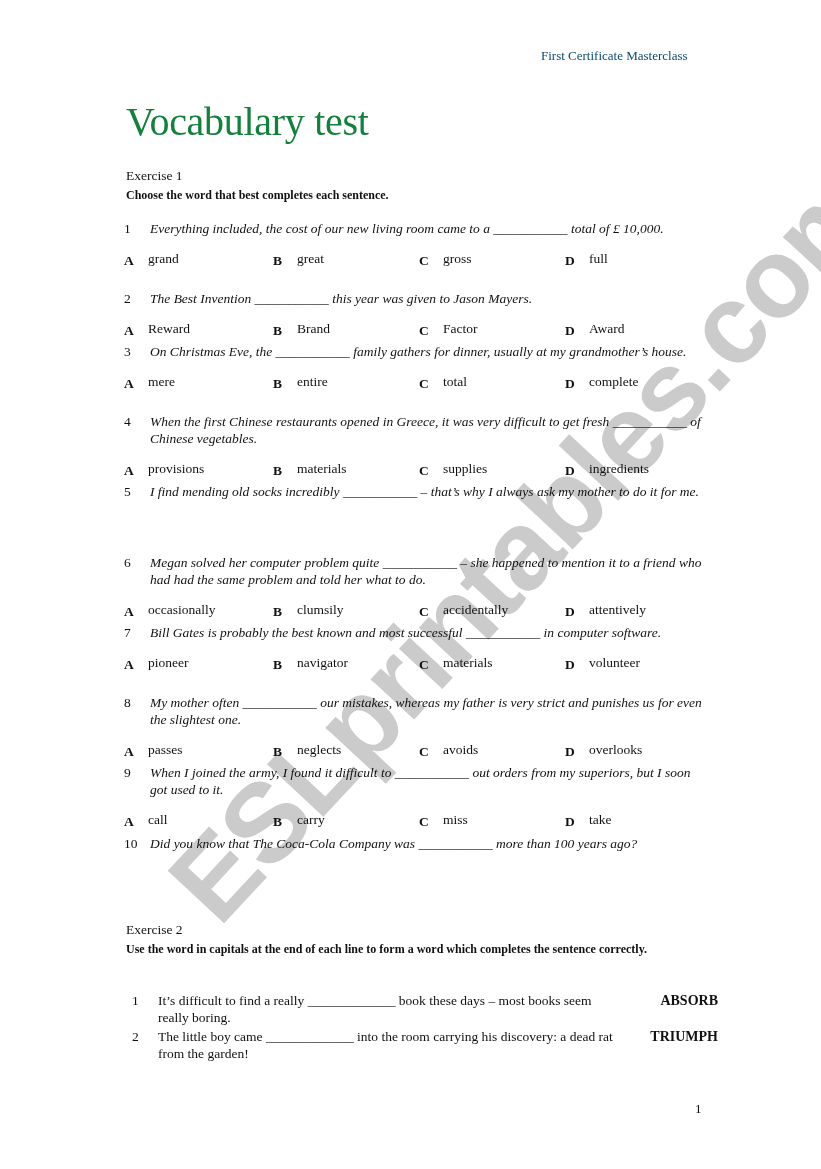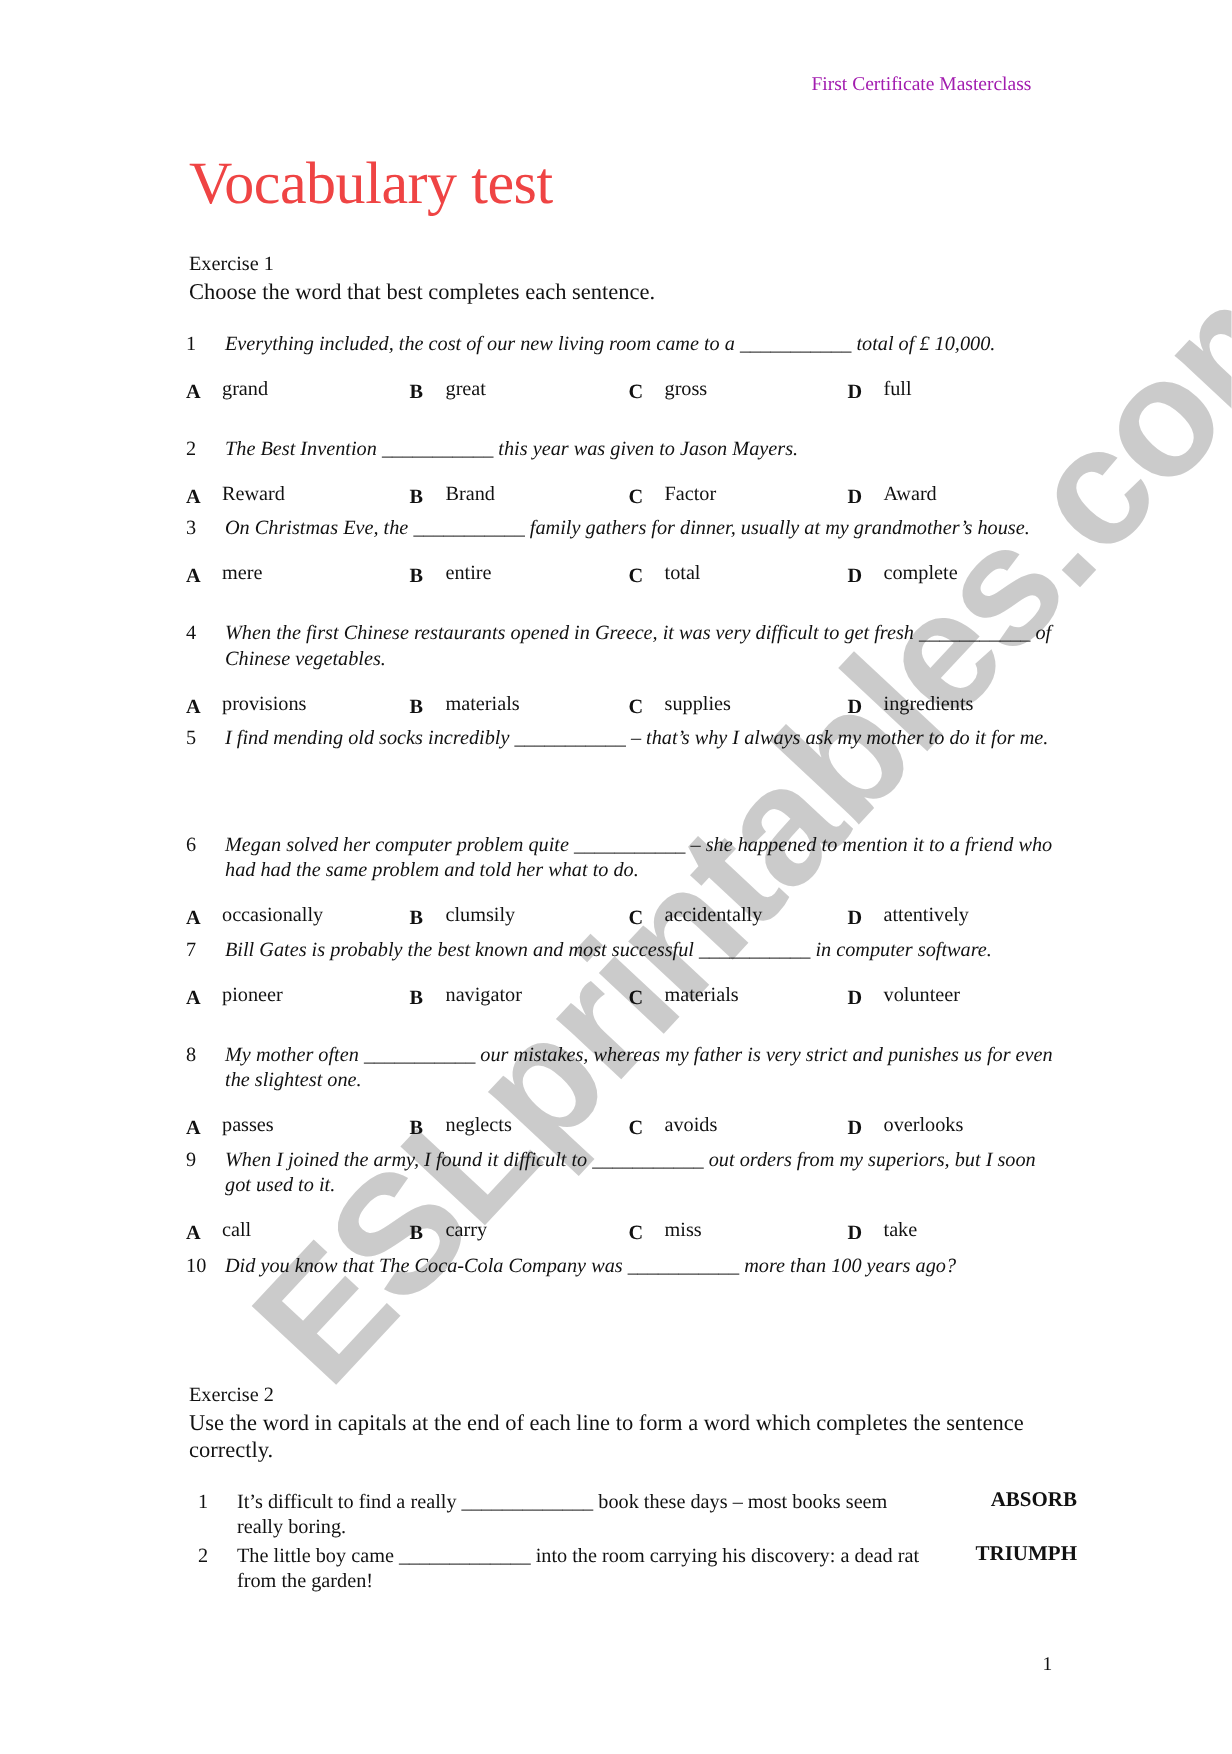--- a/index.html
+++ b/index.html
@@ -1,28 +1,28 @@
 <!DOCTYPE html>
 <html><head>
 <meta charset="utf-8">
 <style>
   html, body { margin: 0; padding: 0; background: #ffffff; }
   body {
     width: 821px; height: 1169px; position: relative; overflow: hidden;
     font-family: "Liberation Serif", "DejaVu Serif", serif; color: #111;
   }
   .header-right {
-    position: absolute; left: 541px; top: 48px; font-size: 13px; color: #a21caf;
+    position: absolute; left: 541px; top: 48px; font-size: 13px; color: #0c4a6e;
   }
   .title {
-    position: absolute; left: 126px; top: 98px; font-size: 40px; margin: 0; font-weight: normal; color: #ef4444;
+    position: absolute; left: 126px; top: 98px; font-size: 40px; margin: 0; font-weight: normal; color: #15803d;
     letter-spacing: -0.3px;
   }
   .ex-heading { position: absolute; left: 126px; font-size: 13.5px; font-weight: normal; }
-  .ex-instr { position: absolute; left: 126px; font-size: 15px; font-weight: normal; line-height: 18px; width: 560px; }
+  .ex-instr { position: absolute; left: 126px; font-size: 12px; font-weight: bold; line-height: 18px; width: 560px; }
 
   .q { position: absolute; left: 124px; width: 580px; font-size: 13.5px; line-height: 17px; }
   .q .num { position: absolute; left: 0; top: 0; }
   .q .stem { margin-left: 26px; display: block; font-style: italic; }
   .q .opts { position: relative; height: 18px; margin-top: 1px; }
   .opt { position: absolute; top: 0; margin-top: 12px; }
   .opt .letter { font-weight: bold; display: inline-block; width: 24px; position: relative; top: 2px; }
   .opt.a { left: 0; } .opt.b { left: 149px; } .opt.c { left: 295px; } .opt.d { left: 441px; }
 
   .q2 { position: absolute; left: 132px; width: 600px; font-size: 13.5px; line-height: 17px; }

